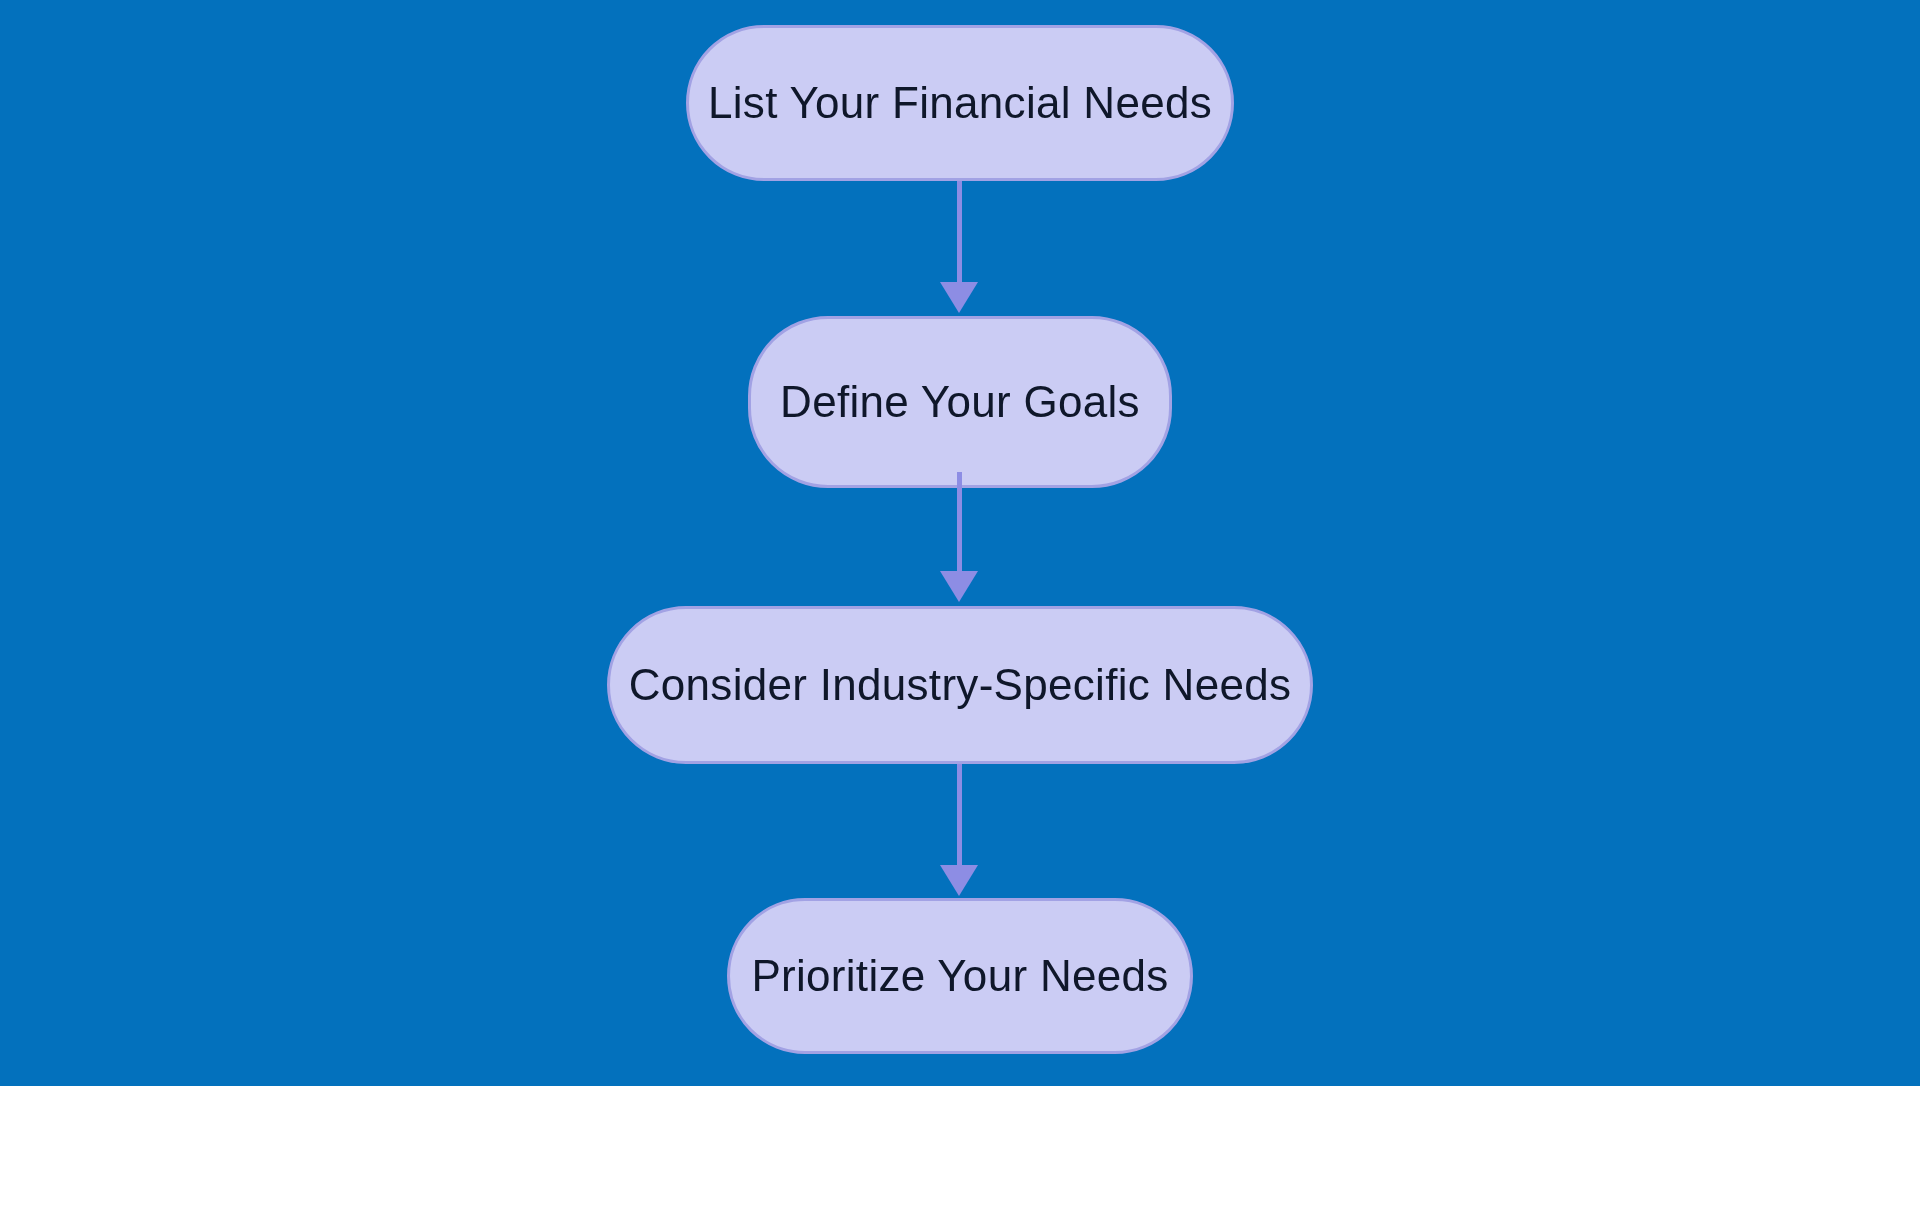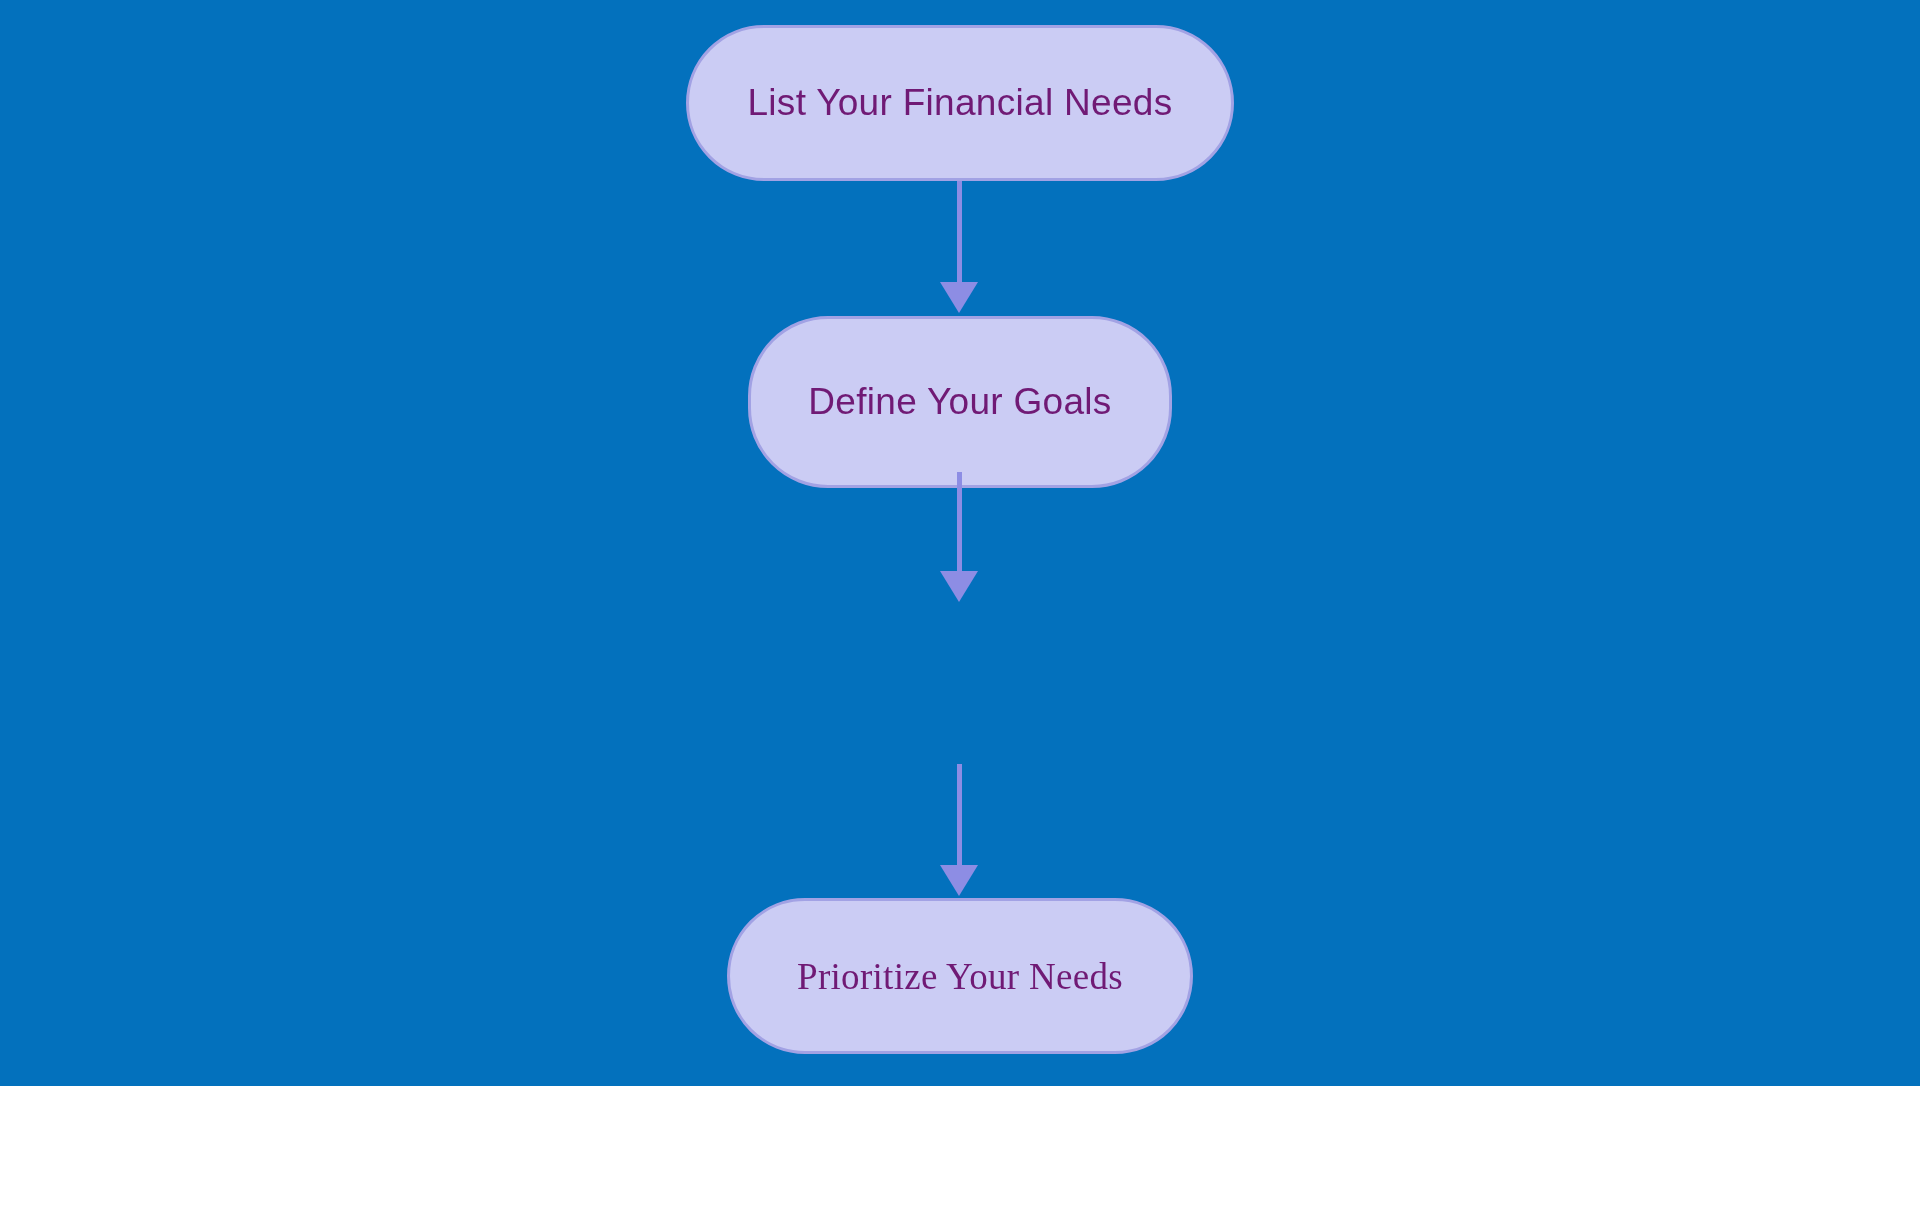--- a/index.html
+++ b/index.html
@@ -22,29 +22,29 @@
     position: absolute;
     box-sizing: border-box;
     background: #CBCCF4;
     border: 3px solid #A2A2E4;
     border-radius: 80px;
     display: flex;
     align-items: center;
     justify-content: center;
   }
   .flow-node .node-label {
-    color: #701a75;
-    font-size: 37px;
+    color: #0f172a;
+    font-size: 44px;
     letter-spacing: 0.3px;
     white-space: nowrap;
   }
   .node-1 { left: 686px; top: 25px;  width: 548px; height: 156px; }
   .node-2 { left: 748px; top: 316px; width: 424px; height: 172px; }
   .node-3 { left: 607px; top: 606px; width: 706px; height: 158px; }
-  .node-4 { left: 727px; top: 898px; width: 466px; height: 156px; font-family: Liberation Serif, serif; }
+  .node-4 { left: 727px; top: 898px; width: 466px; height: 156px; }
 
   .arrow-line {
     position: absolute;
     left: 957px;
     width: 5px;
     background: #8D8DE4;
   }
   .line-1 { top: 181px; height: 102px; }
   .line-2 { top: 472px; height: 100px; }
   .line-3 { top: 764px; height: 102px; }
@@ -83,20 +83,23 @@
     <div class="arrow-line line-1"></div>
     <div class="arrow-head head-1"></div>
 
     <div class="flow-node node-2">
       <span class="node-label">Define Your Goals</span>
     </div>
 
     <div class="arrow-line line-2"></div>
     <div class="arrow-head head-2"></div>
 
+    <div class="flow-node node-3">
+      <span class="node-label">Consider Industry-Specific Needs</span>
+    </div>
 
     <div class="arrow-line line-3"></div>
     <div class="arrow-head head-3"></div>
 
     <div class="flow-node node-4">
       <span class="node-label">Prioritize Your Needs</span>
     </div>
 
   </div>
 

